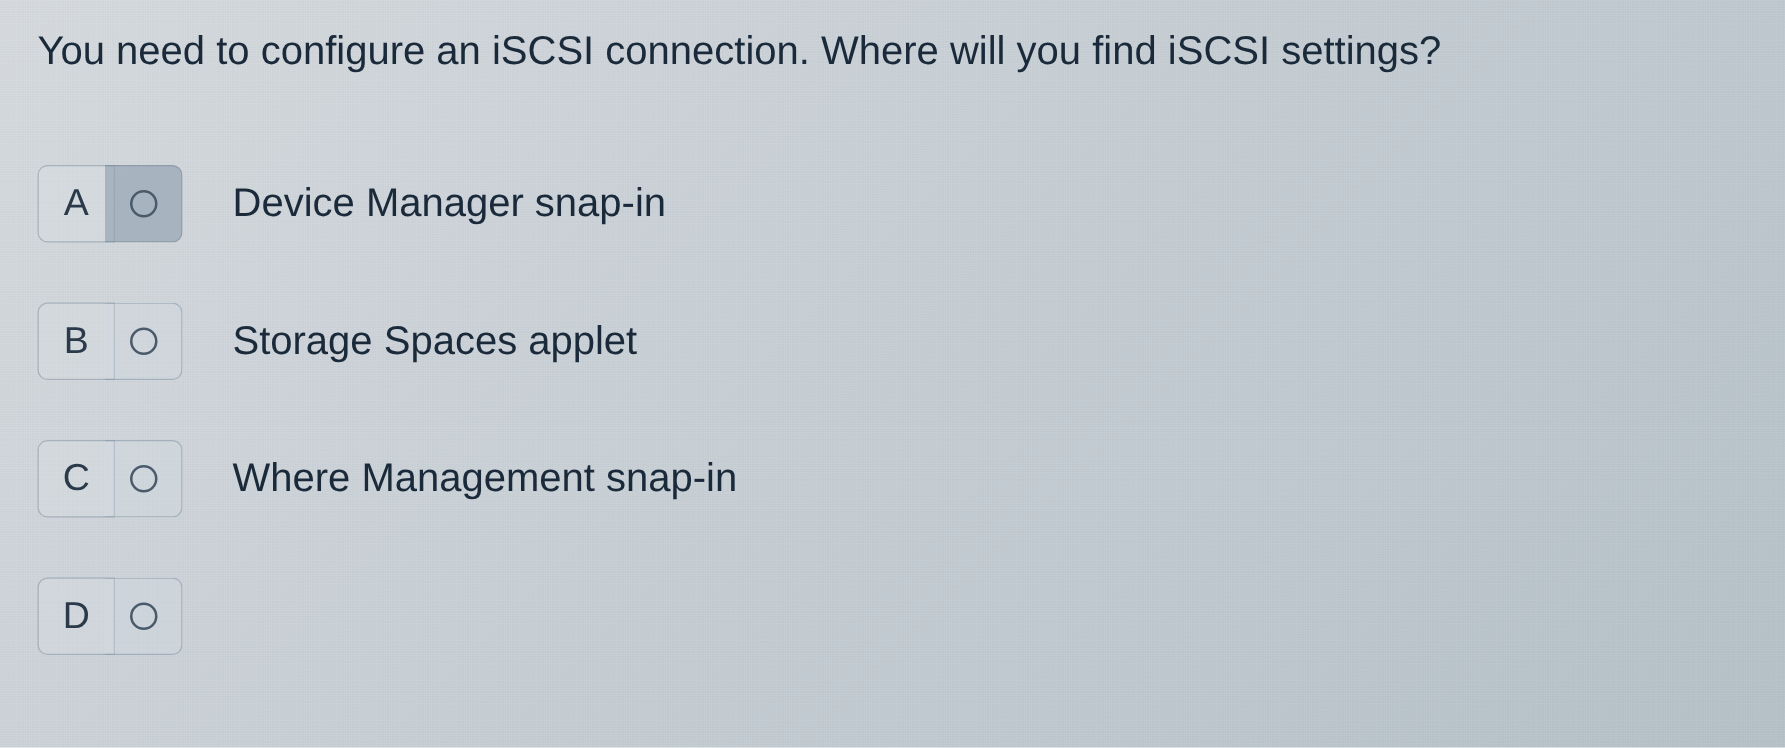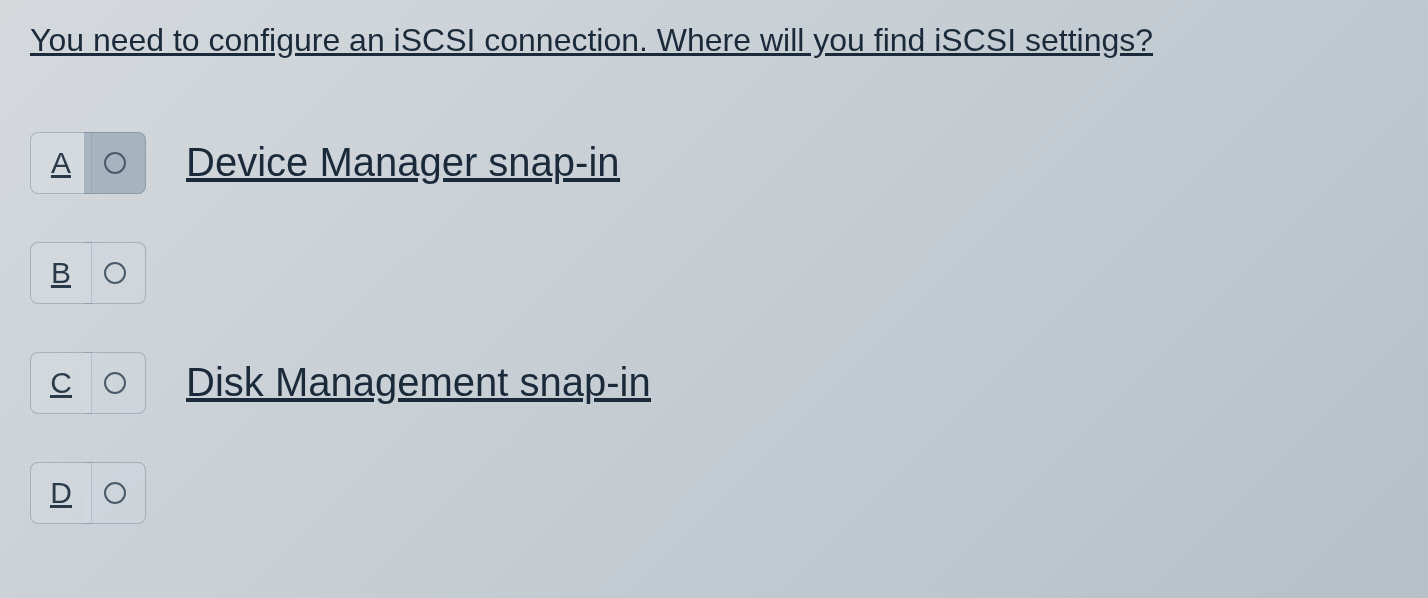--- a/index.html
+++ b/index.html
@@ -1,19 +1,18 @@
 <!DOCTYPE html>
 <html><head>
   <meta charset="utf-8">
   <style>
     * {
       margin: 0;
       padding: 0;
       box-sizing: border-box;
-      text-decoration: underline;
     }
     body {
       width: 1428px;
       height: 598px;
       background: linear-gradient(135deg, #d8dce0 0%, #c8d0d6 50%, #b8c4ca 100%);
       font-family: 'Segoe UI', Tahoma, Geneva, Verdana, sans-serif;
       padding: 20px 30px;
       position: relative;
       overflow: hidden;
     }
@@ -78,21 +77,21 @@
       background: rgba(150,165,180,0.7);
     }
     .radio-circle {
       width: 22px;
       height: 22px;
       border: 2px solid #4a5a6a;
       border-radius: 50%;
       background: transparent;
     }
     .option-text {
-      font-size: 40px;
+      font-size: 32px;
       color: #1a2a3a;
       margin-left: 40px;
     }
   </style>
 </head>
 <body>
 
 <div class="question">You need to configure an iSCSI connection. Where will you find iSCSI settings?</div>
 
 <div class="options">
@@ -103,28 +102,29 @@
       <div class="radio-circle"></div>
     </div>
     <div class="option-text">Device Manager snap-in</div>
   </div>
 
   <div class="option-row">
     <div class="letter-box">B</div>
     <div class="radio-box">
       <div class="radio-circle"></div>
     </div>
+    <div class="option-text">Storage Spaces applet</div>
   </div>
 
   <div class="option-row">
     <div class="letter-box">C</div>
     <div class="radio-box">
       <div class="radio-circle"></div>
     </div>
-    <div class="option-text">Disk Management snap-in</div>
+    <div class="option-text">Where Management snap-in</div>
   </div>
 
   <div class="option-row">
     <div class="letter-box">D</div>
     <div class="radio-box">
       <div class="radio-circle"></div>
     </div>
   </div>
 
 </div>

